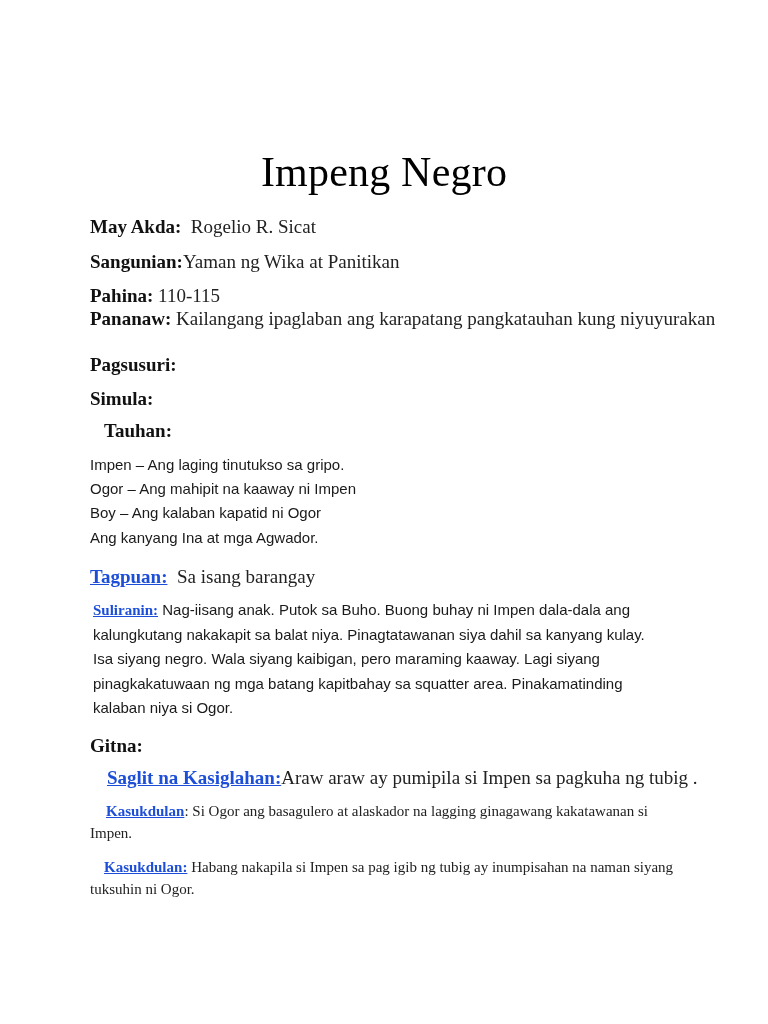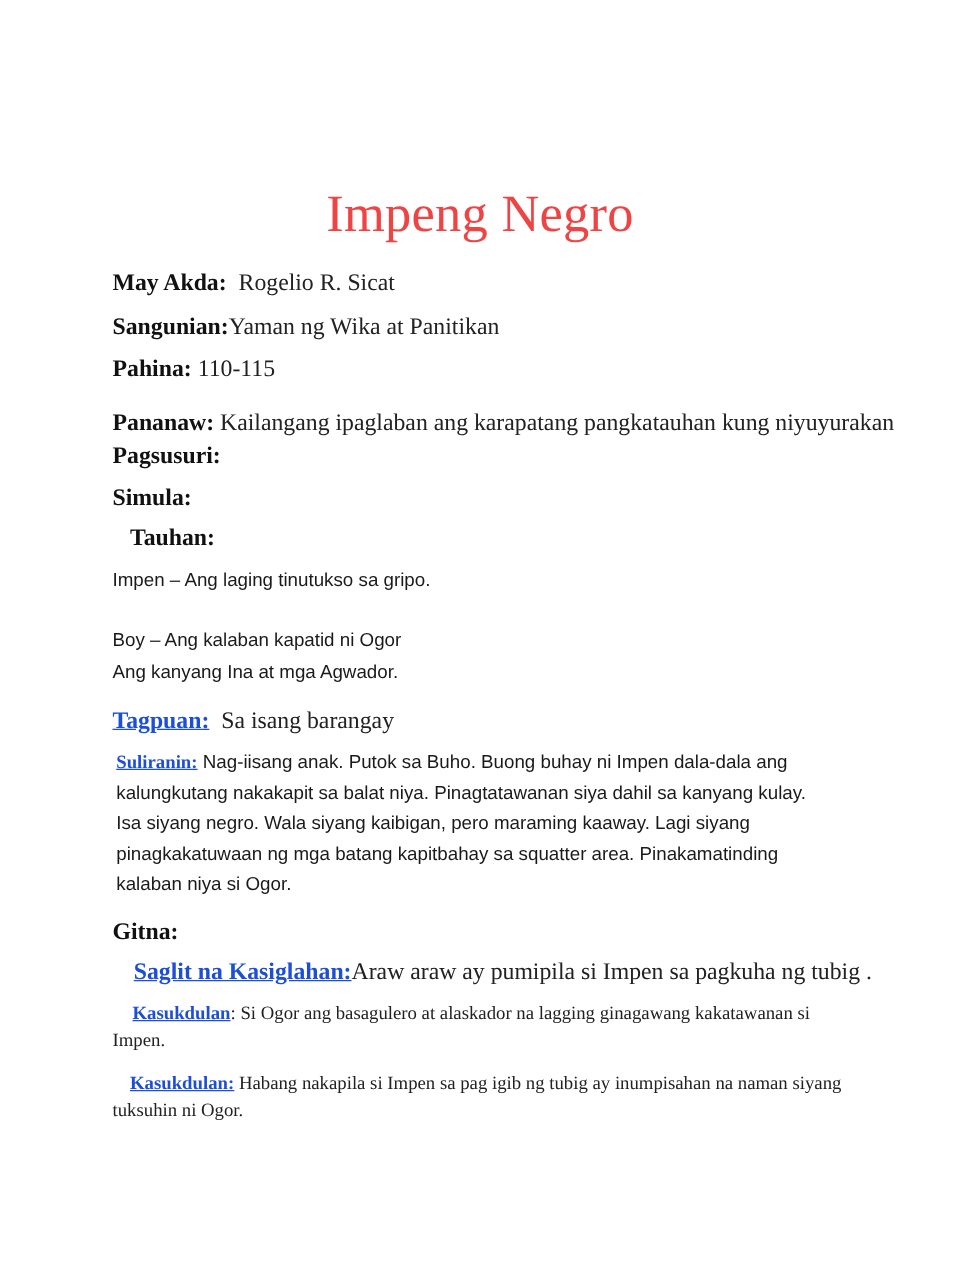--- a/index.html
+++ b/index.html
@@ -1,20 +1,20 @@
 <!DOCTYPE html>
 <html><head>
 <meta charset="utf-8">
 <style>
   html, body { margin: 0; padding: 0; background: #ffffff; }
   body { width: 768px; height: 1024px; position: relative; overflow: hidden; color: #1a1a1a; }
   .page { position: absolute; left: 0; top: 0; width: 768px; height: 1024px; background: #fff; }
   .serif { font-family: "Liberation Serif", "DejaVu Serif", serif; }
   .title { position: absolute; top: 148px; left: 0; width: 768px; text-align: center;
-           font-family: "Liberation Serif", serif; font-size: 42px; color: #ef4444; letter-spacing: 0.2px; }
+           font-family: "Liberation Serif", serif; font-size: 42px; color: #000000; letter-spacing: 0.2px; }
   .line { position: absolute; left: 90px; font-size: 19px; white-space: nowrap; color: #222; }
   .lbl { font-weight: bold; color: #111; }
   .lbl-u { font-weight: bold; text-decoration: underline; color: #1d4ed8; }
   .sans-line { position: absolute; left: 90px; font-family: "Liberation Sans", sans-serif;
                font-size: 15px; color: #1a1a1a; white-space: nowrap; }
   .para { position: absolute; left: 90px; width: 570px; font-family: "Liberation Sans", sans-serif;
           font-size: 15px; line-height: 24.5px; color: #1a1a1a; }
   .para .lbl-u { font-family: "Liberation Serif", serif; }
   .wrap { position: absolute; left: 90px; width: 585px; font-family: "Liberation Serif", serif;
           font-size: 15px; line-height: 22px; color: #222; }
@@ -33,38 +33,39 @@
 
   <div class="line serif" style="top:251px;">
     <span class="lbl">Sangunian:</span><span>Yaman ng Wika at Panitikan</span>
   </div>
 
   <div class="line serif" style="top:285px;">
     <span class="lbl">Pahina:</span>
     <span>110-115</span>
   </div>
 
-  <div class="line serif" style="top:328px;">
+  <div class="line serif" style="top:308px;">
     <span class="lbl">Pananaw:</span>
     <span>Kailangang ipaglaban ang karapatang pangkatauhan kung niyuyurakan</span>
   </div>
 
   <div class="line serif" style="top:354px;">
     <span class="lbl">Pagsusuri:</span>
   </div>
 
   <div class="line serif" style="top:388px;">
     <span class="lbl">Simula:</span>
   </div>
 
   <div class="line serif" style="top:420px; left:104px;">
     <span class="lbl">Tauhan:</span>
   </div>
 
   <div class="sans-line" style="top:456px;">Impen – Ang laging tinutukso sa gripo.</div>
+  <div class="sans-line" style="top:480px;">Ogor – Ang mahipit na kaaway ni Impen</div>
   <div class="sans-line" style="top:504px;">Boy – Ang kalaban kapatid ni Ogor</div>
   <div class="sans-line" style="top:529px;text-align:right;">Ang kanyang Ina at mga Agwador.</div>
 
   <div class="line serif" style="top:566px;">
     <span class="lbl-u">Tagpuan:</span>&nbsp;
     <span>Sa  isang barangay</span>
   </div>
 
   <div class="para" style="top:598px; left:93px;">
     <span class="lbl-u">Suliranin:</span>

